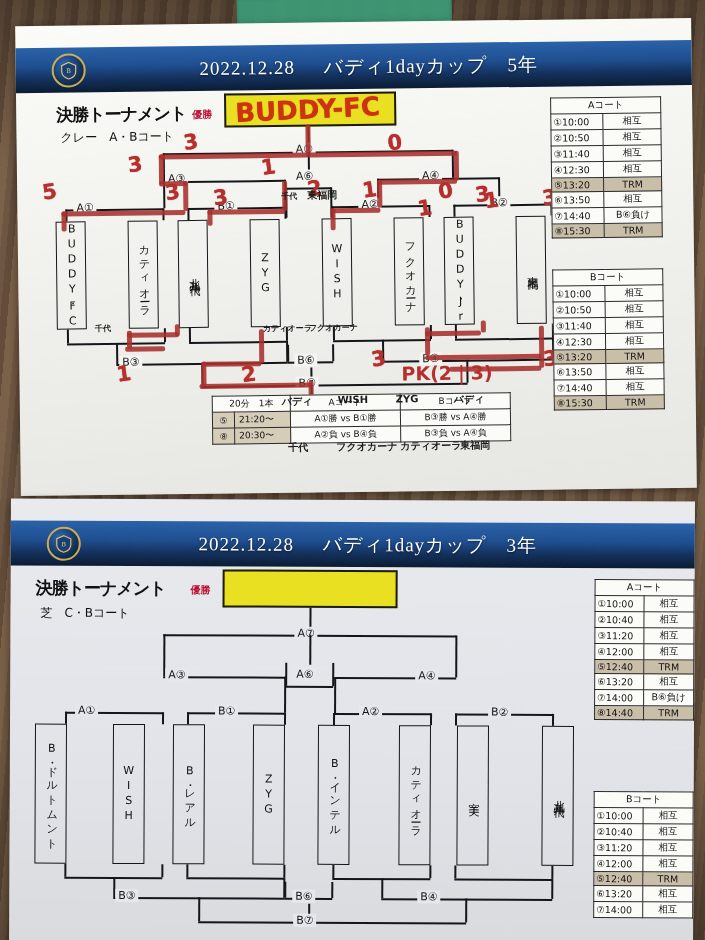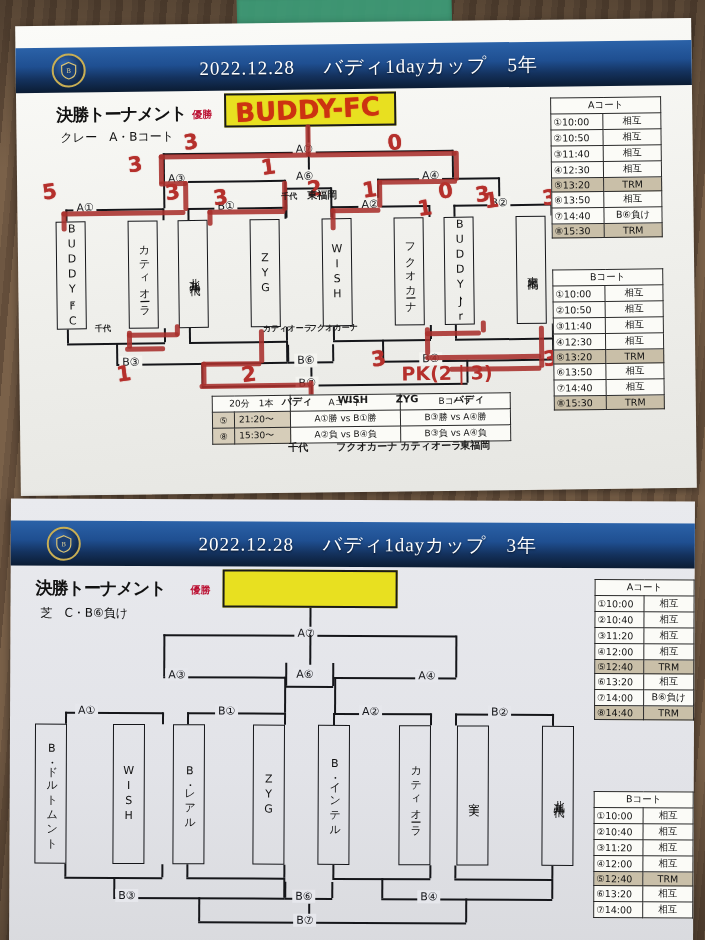--- a/index.html
+++ b/index.html
@@ -443,21 +443,21 @@
       <th>Bコート</th>
     </tr>
     <tr>
       <td class="n">⑤</td>
       <td class="t">21:20〜</td>
       <td class="m">A①勝 vs B①勝</td>
       <td class="m">B③勝 vs A④勝</td>
     </tr>
     <tr>
       <td class="n">⑧</td>
-      <td class="t">15:30〜</td>
+      <td class="t">20:30〜</td>
       <td class="m">A②負 vs B④負</td>
       <td class="m">B③負 vs A④負</td>
     </tr>
   </tbody>
     </table>
 
   <div class="penNote" style="left:262px; top:372px; font-size:10px;">バディ</div>
   <div class="penNote" style="left:318px; top:372px; font-size:10px;">WISH</div>
   <div class="penNote" style="left:376px; top:372px; font-size:10px;">ZYG</div>
   <div class="penNote" style="left:434px; top:372px; font-size:10px;">バディ</div>
@@ -477,21 +477,21 @@
       </svg>
     </div>
     <div class="banner-title">
       <span>2022.12.28</span>
       &nbsp;&nbsp;&nbsp;
       <span>バディ1dayカップ　3年</span>
     </div>
   </div>
 
   <div class="sec-title" style="left:25px; top:78px;">決勝トーナメント</div>
-  <div class="sec-sub" style="left:30px; top:106px;">芝　C・B⑥負け</div>
+  <div class="sec-sub" style="left:30px; top:106px;">芝　C・Bコート</div>
   <div class="yusho-label" style="left:180px; top:84px;">優勝</div>
   <div class="champ-box" style="left:212px; top:70px; width:175px; height:38px;"></div>
   <div class="champ-text" style="left:222px; top:74px; font-size:22px;"></div>
 
   <div class="bk v" style="left:299px; top:108px; height:28px;"></div>
   <div class="bk h" style="left:153px; top:135px; width:293px;"></div>
   <div class="bk v" style="left:153px; top:135px; height:42px;"></div>
   <div class="bk v" style="left:445px; top:135px; height:42px;"></div>
   <div class="node" style="left:284px; top:127px; background:#e6e7ec;">A⑦</div>
 

